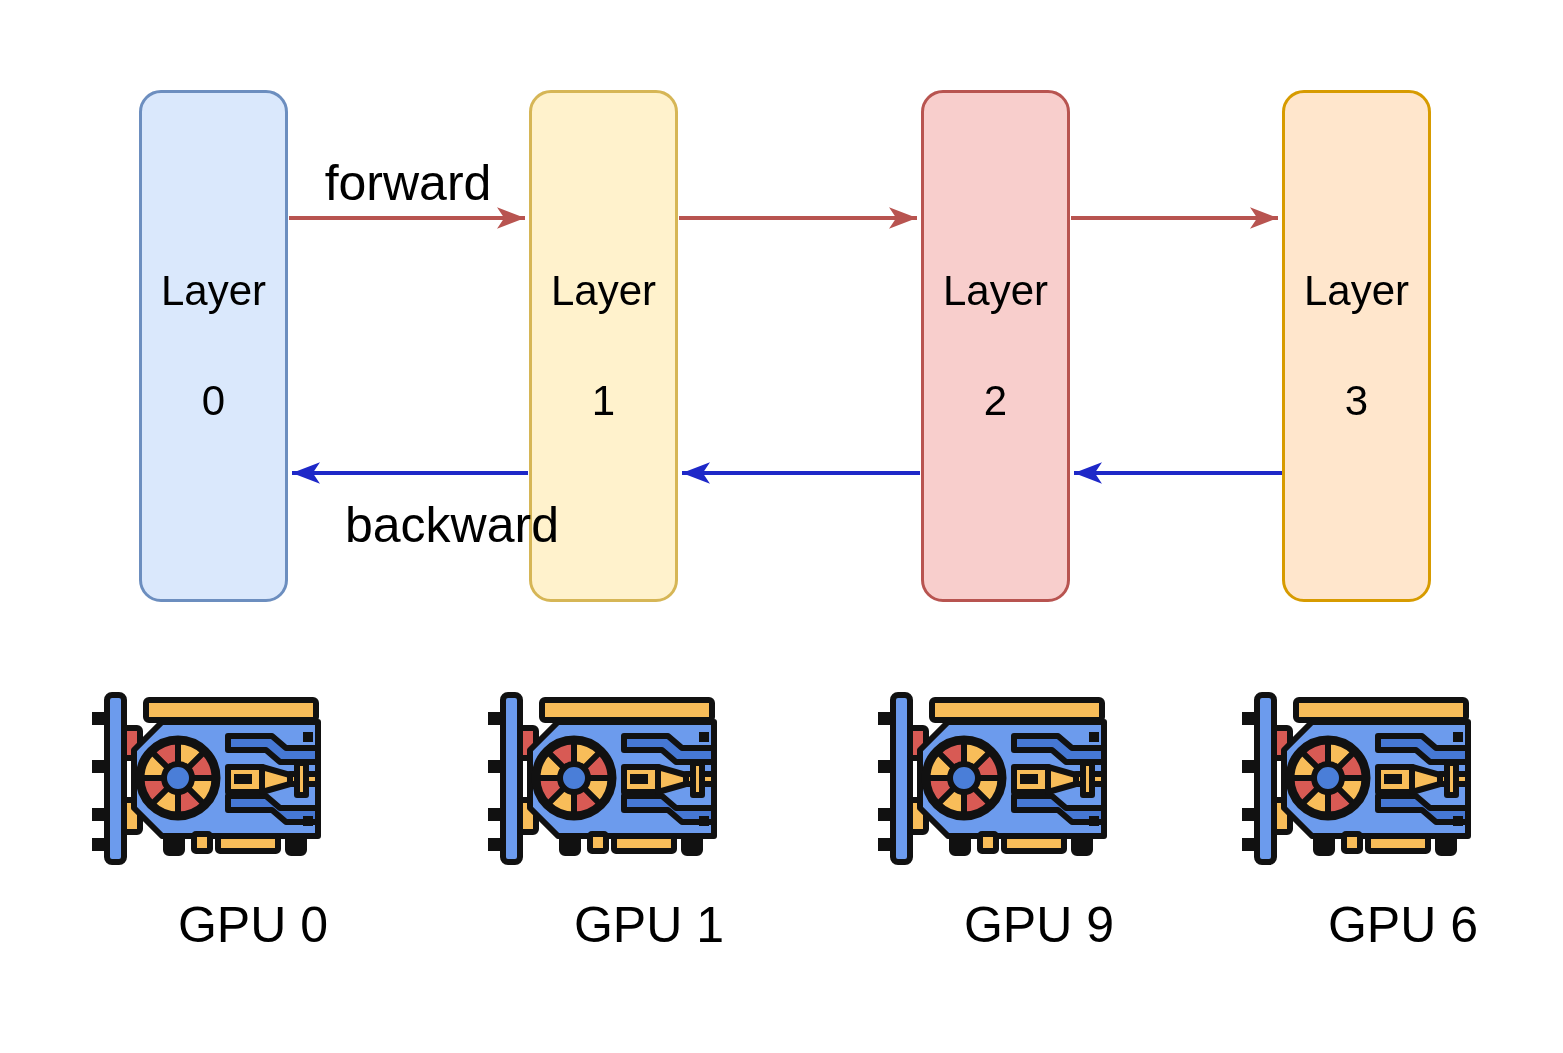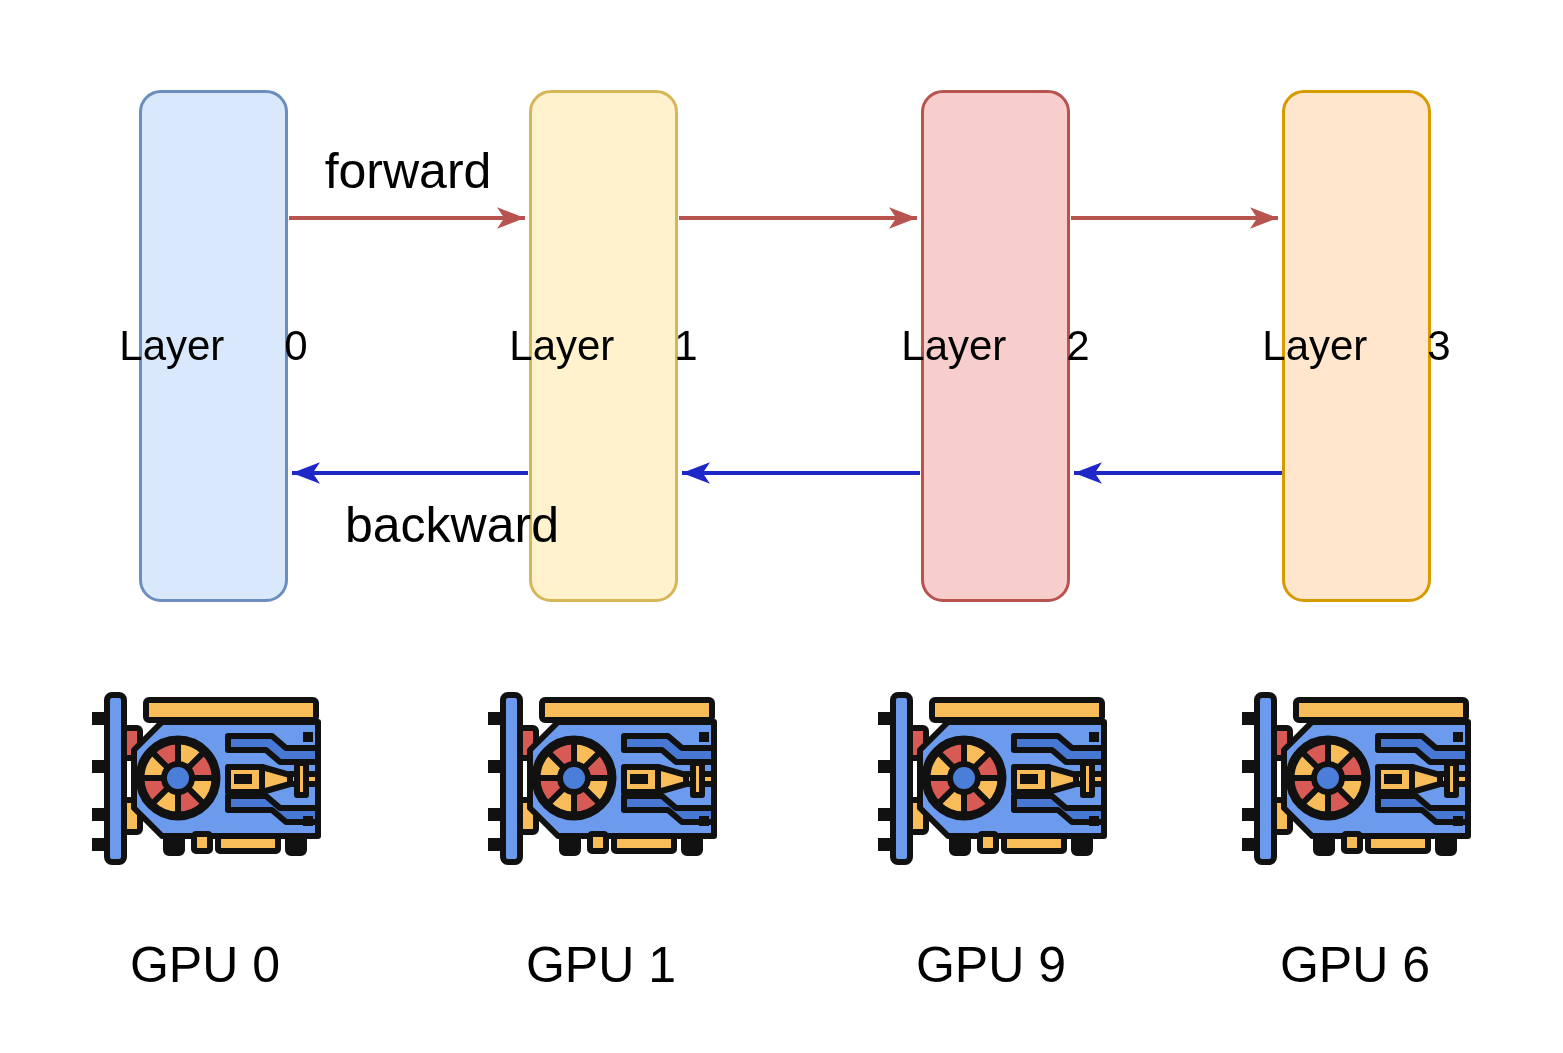--- a/index.html
+++ b/index.html
@@ -4,32 +4,32 @@
 <style>
   html,body{margin:0;padding:0;background:#fff;}
   .canvas{
     position:relative;width:1563px;height:1053px;background:#ffffff;
     font-family:"Liberation Sans", sans-serif;color:#000;overflow:hidden;
   }
   .arrow-layer{position:absolute;left:0;top:0;width:1563px;height:1053px;}
   .layer-box{
     position:absolute;top:90px;width:149px;height:512px;
     border:3px solid #999;border-radius:22px;box-sizing:border-box;
-    display:flex;flex-direction:row;align-items:center;justify-content:center;
+    display:flex;flex-direction:column;align-items:center;justify-content:center;
     gap:60px;font-size:42px;line-height:1.2;text-align:center;
   }
   .edge-label{
     position:absolute;width:240px;text-align:center;
     font-size:50px;line-height:1.1;white-space:nowrap;
   }
   .gpu-group{position:absolute;width:246px;text-align:center;}
   .gpu-svg{display:block;width:246px;height:178px;}
   .gpu-label{
-    position:absolute;width:246px;text-align:center;
-    font-size:50px;line-height:1.1;top:898px;white-space:nowrap;margin-top:40px;
+    position:absolute;width:246px;text-align:right;
+    font-size:50px;line-height:1.1;top:898px;white-space:nowrap;
   }
 </style>
 </head>
 <body>
 
 <div class="canvas">
 
   <svg class="arrow-layer">
     <defs>
       <marker id="head-fwd" markerUnits="strokeWidth" markerWidth="8" markerHeight="6" viewBox="0 0 8 6" refX="7.4" refY="3" orient="auto">
@@ -57,21 +57,21 @@
   </div>
   <div class="layer-box" style="left: 921px; background: rgb(248, 206, 204); border-color: rgb(184, 84, 80);">
     <span>Layer</span>
     <span>2</span>
   </div>
   <div class="layer-box" style="left: 1282px; background: rgb(255, 230, 204); border-color: rgb(215, 155, 0);">
     <span>Layer</span>
     <span>3</span>
   </div>
 
-  <div class="edge-label" style="left:288px;top:144px;">forward</div>
+  <div class="edge-label" style="left:288px;top:156px;">forward</div>
   <div class="edge-label" style="left:288px;top:498px;margin-left:44px;">backward</div>
 
   <svg width="0" height="0" style="position:absolute" aria-hidden="true">
     <defs>
       <symbol id="gpu-icon" viewBox="0 0 246 178">
         <g stroke="#111111" stroke-width="6" stroke-linejoin="round" stroke-linecap="round">
 
           <rect x="10" y="22" width="16" height="13" fill="#111111" stroke="none"></rect>
           <rect x="10" y="70" width="16" height="13" fill="#111111" stroke="none"></rect>
           <rect x="10" y="118" width="16" height="13" fill="#111111" stroke="none"></rect>

